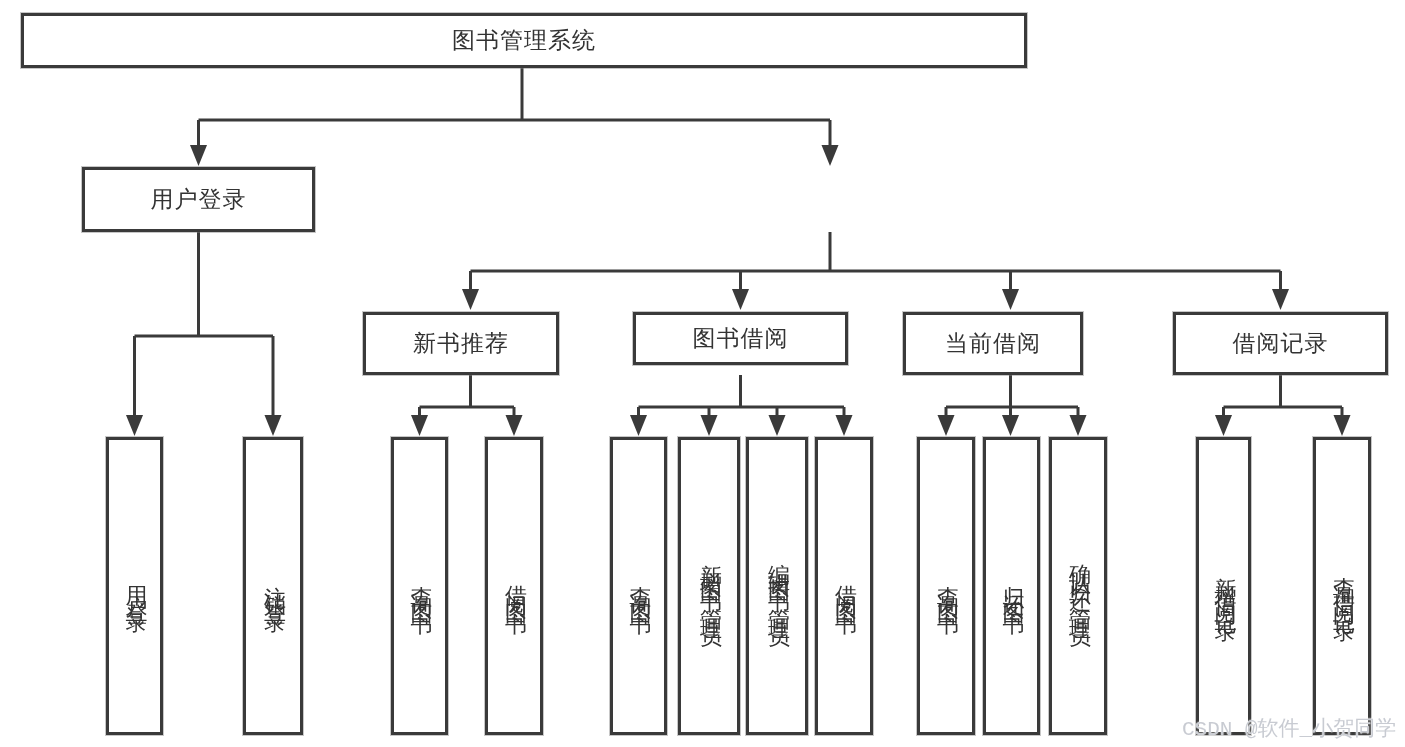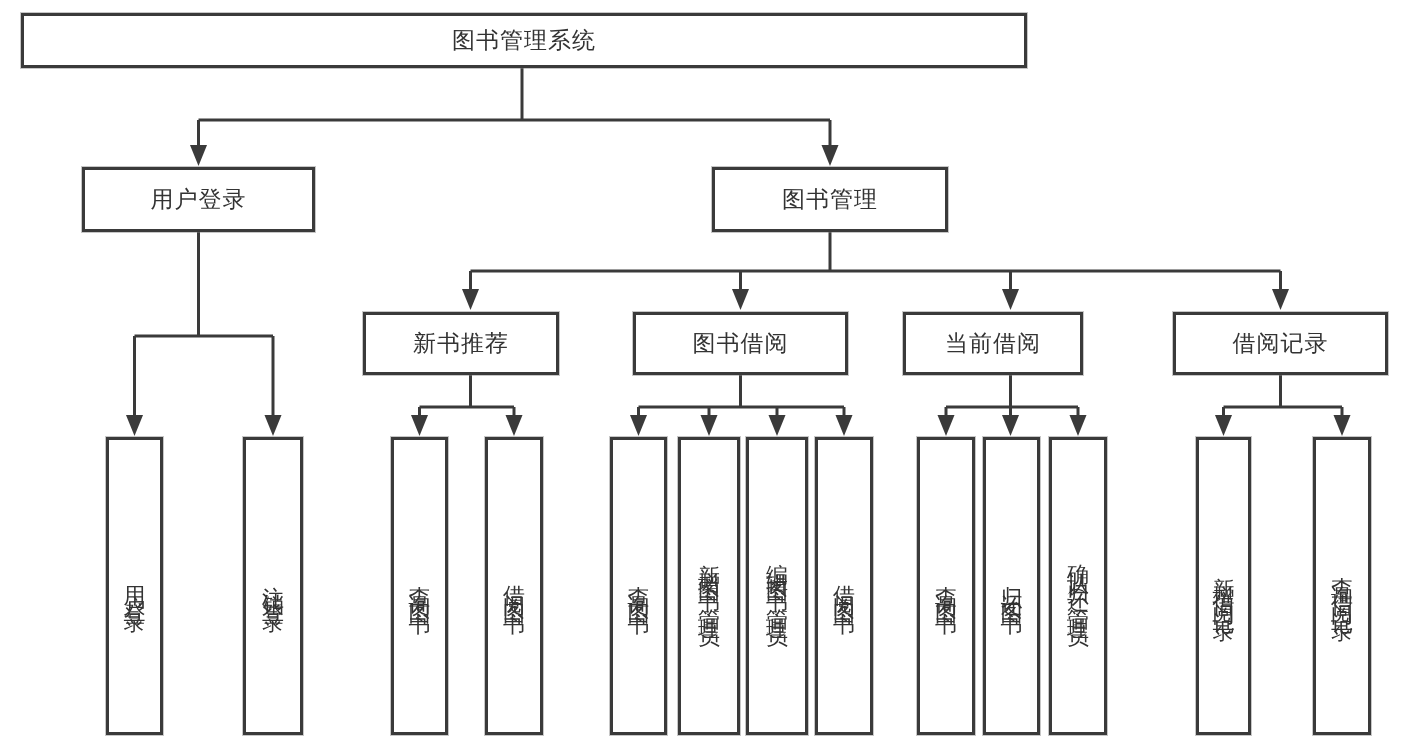--- a/index.html
+++ b/index.html
@@ -1,20 +1,20 @@
 <!DOCTYPE html>
 <html><head>
 <meta charset="utf-8">
 <style>
   html,body{margin:0;padding:0;background:#ffffff;}
   #canvas{
     position:relative;
     width:1405px;height:747px;
     background:#ffffff;
-    font-family:Liberation Serif, serif;
+    font-family:Liberation Mono, monospace;
     overflow:hidden;
   }
   .box{
     position:absolute;
     box-sizing:border-box;
     border:3px solid #3a3a3a;
     box-shadow:0 0 0 1px rgba(130,130,130,.45);
     background:#ffffff;
     display:flex;align-items:center;justify-content:center;
     color:#333333;
@@ -129,28 +129,25 @@
     </g>
   </svg>
 
   <div class="box h" style="left:21px;top:13px;width:1006px;height:55px">
     <span>图书管理系统</span>
   </div>
 
   <div class="box h" style="left:82px;top:167px;width:233px;height:65px">
     <span>用户登录</span>
   </div>
-  <div class="box h" style="left:712px;top:167px;width:236px;height:65px">
-    <span>图书管理</span>
-  </div>
 
   <div class="box h" style="left:363px;top:312px;width:196px;height:63px">
     <span>新书推荐</span>
   </div>
-  <div class="box h" style="left:633px;top:312px;width:215px;height:63px">
+  <div class="box h" style="left:633px;top:312px;width:215px;height:53px">
     <span>图书借阅</span>
   </div>
   <div class="box h" style="left:903px;top:312px;width:180px;height:63px">
     <span>当前借阅</span>
   </div>
   <div class="box h" style="left:1173px;top:312px;width:215px;height:63px">
     <span>借阅记录</span>
   </div>
 
   <div class="box v" style="left:106px;top:437px;width:57px;height:298px">
@@ -190,14 +187,15 @@
     <span>确认归还（管理员）</span>
   </div>
 
   <div class="box v" style="left:1196px;top:437px;width:55px;height:298px">
     <span>新增借阅记录</span>
   </div>
   <div class="box v" style="left:1313px;top:437px;width:58px;height:298px">
     <span>查询借阅记录</span>
   </div>
 
+  <div class="watermark">CSDN @软件_小贺同学</div>
 
 </div>
 
 </body></html>

